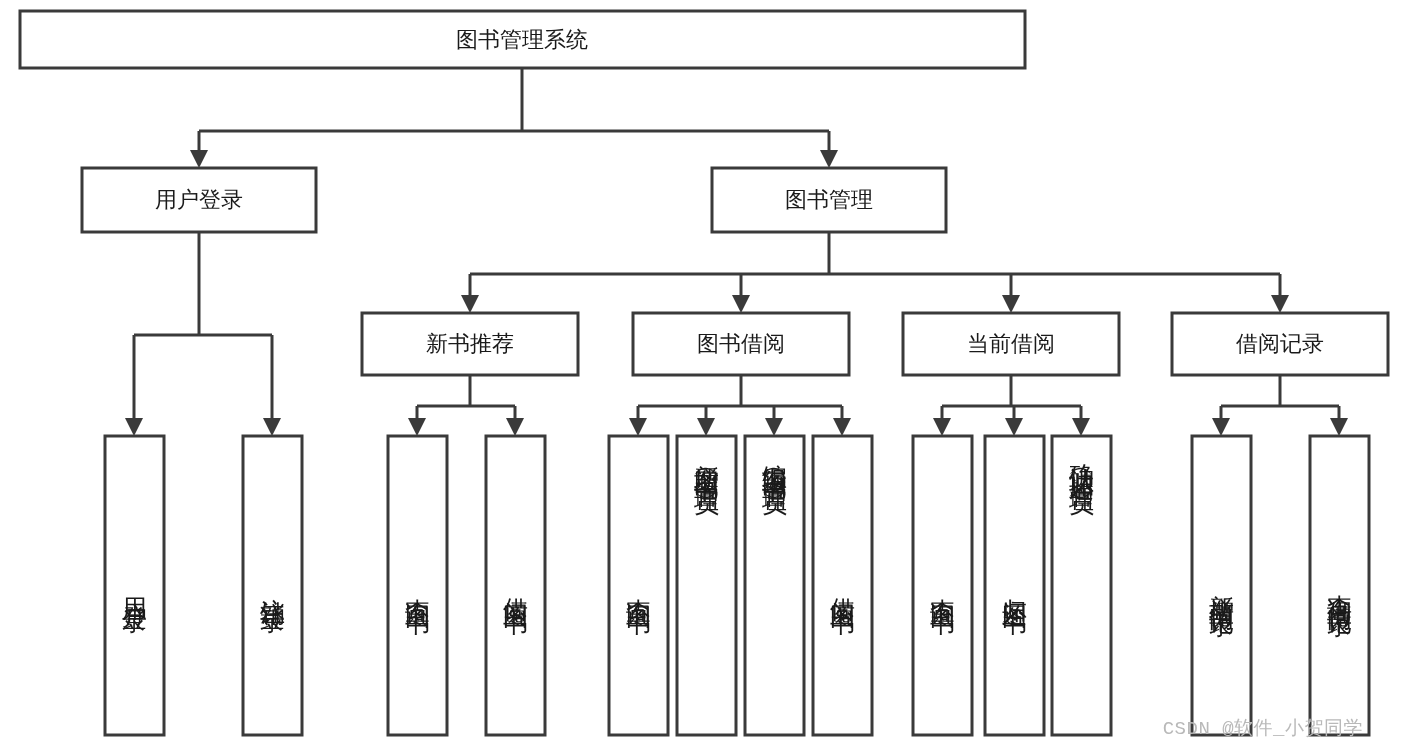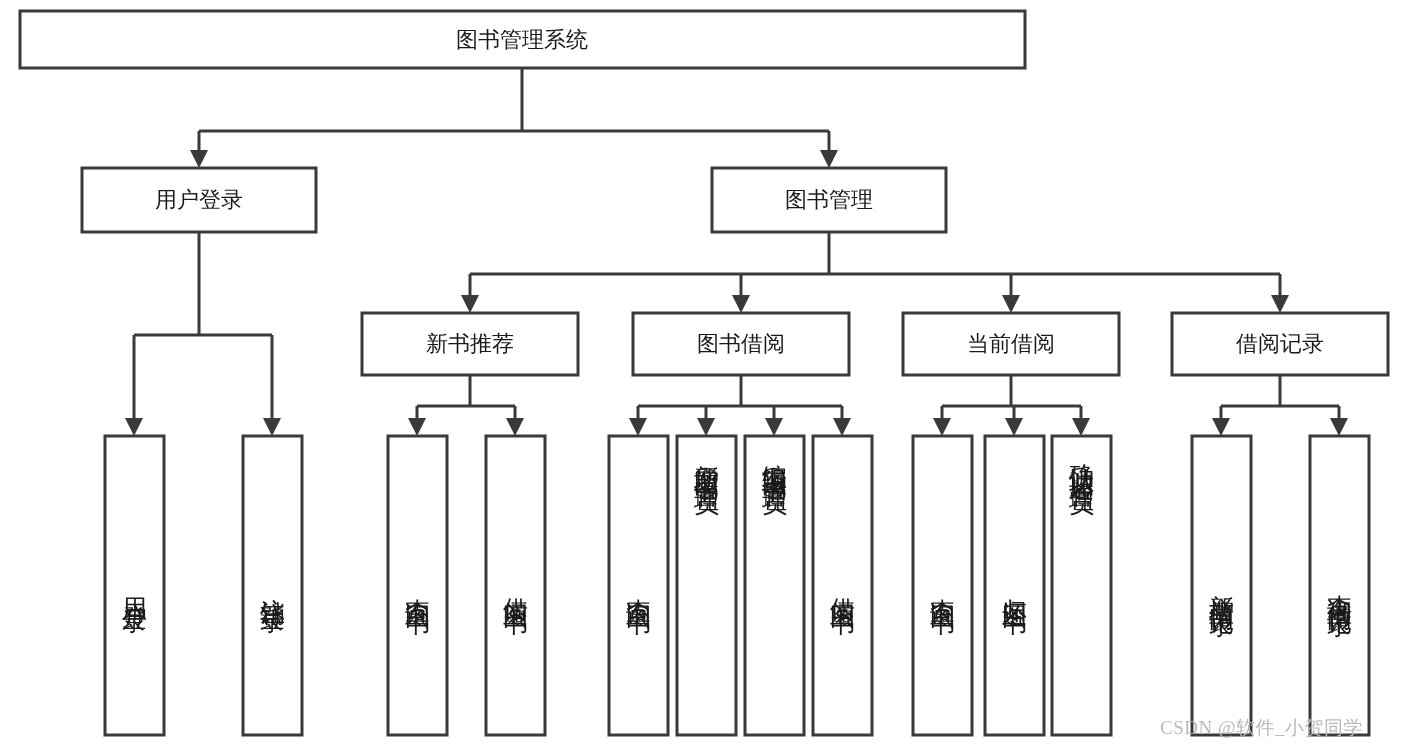--- a/index.html
+++ b/index.html
@@ -57,21 +57,21 @@
     line-height: 1.0;
     color: #1a1a1a;
     letter-spacing: 4px;
     white-space: nowrap;
     text-align: center;
   }
   #watermark {
     position: absolute;
     right: 8px;
     bottom: 6px;
-    font-family: Liberation Serif, serif;
+    font-family: Liberation Mono, monospace;
     font-size: 19px;
     color: #b9b9b9;
     white-space: nowrap;
     letter-spacing: 0.5px;
   }
 </style>
 </head>
 <body>
 
 <div id="diagram-root">

